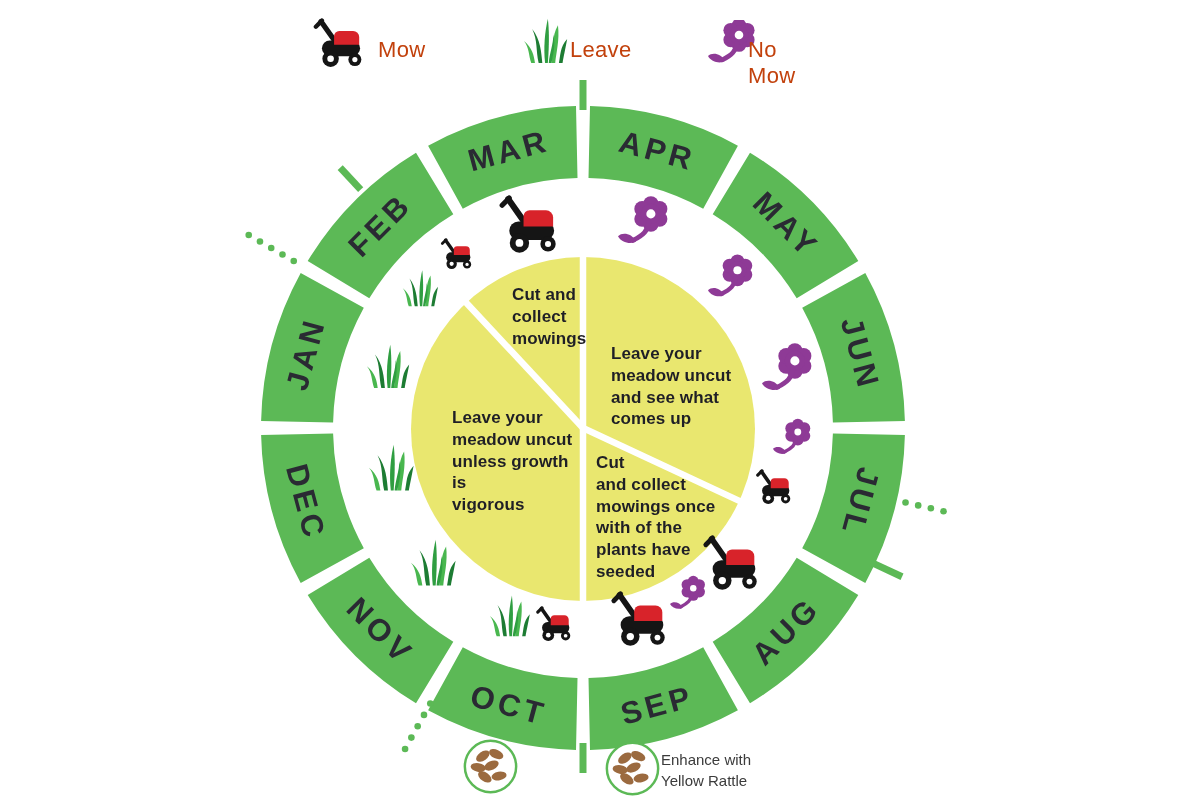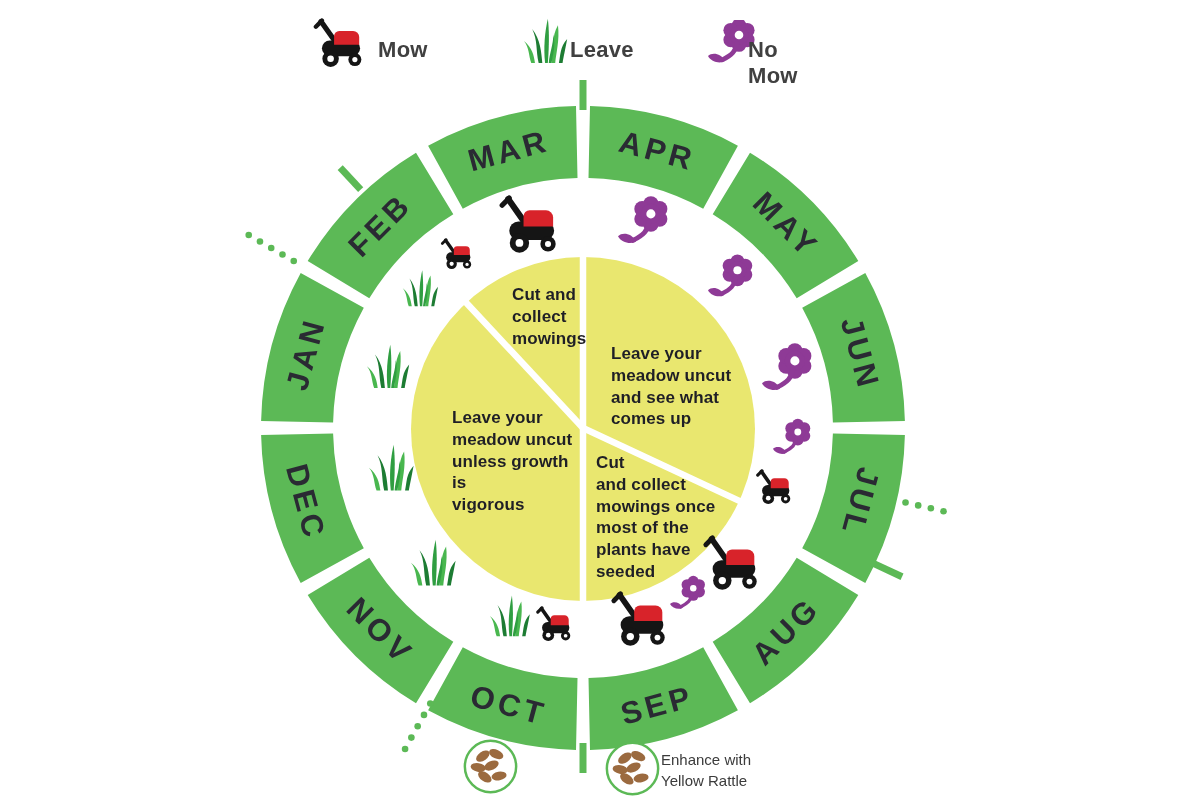--- a/index.html
+++ b/index.html
@@ -7,21 +7,21 @@
     position:relative;width:1200px;height:800px;overflow:hidden;background:#ffffff;
     font-family:"Liberation Sans",sans-serif;
   }
   .stage svg{display:block;}
   .wheel-svg{position:absolute;left:0;top:0;}
   
   .legend{position:absolute;left:0;top:0;width:1200px;height:80px;}
   .legend-item{position:absolute;}
   .legend-icon{position:absolute;}
   .legend-label{
-    position:absolute;font-size:22px;font-weight:700;color:#404040;letter-spacing:.3px;
+    position:absolute;font-size:22px;font-weight:400;color:#c2410c;letter-spacing:.3px;
   }
   
   .overlay{position:absolute;left:0;top:0;width:1072px;height:800px;pointer-events:none;}
   .sector-text{
     position:absolute;font-size:17px;font-weight:700;color:#1f1f26;
     line-height:1.28;white-space:pre-line;letter-spacing:.1px;
   }
   .sector-0{left:512px;top:284px;width:100px;}
   .sector-1{left:611px;top:343px;width:132px;}
   .sector-2{left:596px;top:452px;width:124px;}
@@ -192,21 +192,21 @@
     <div class="sector-text sector-0">Cut and
 collect
 mowings</div>
     <div class="sector-text sector-1">Leave your
 meadow uncut
 and see what
 comes up</div>
     <div class="sector-text sector-2">Cut
 and collect
 mowings once
-most of the
+with of the
 plants have
 seeded</div>
     <div class="sector-text sector-3">Leave your
 meadow uncut
 unless growth is
 vigorous</div>
   </div>
 
   <div class="footer-note">Enhance with
 Yellow Rattle</div>

